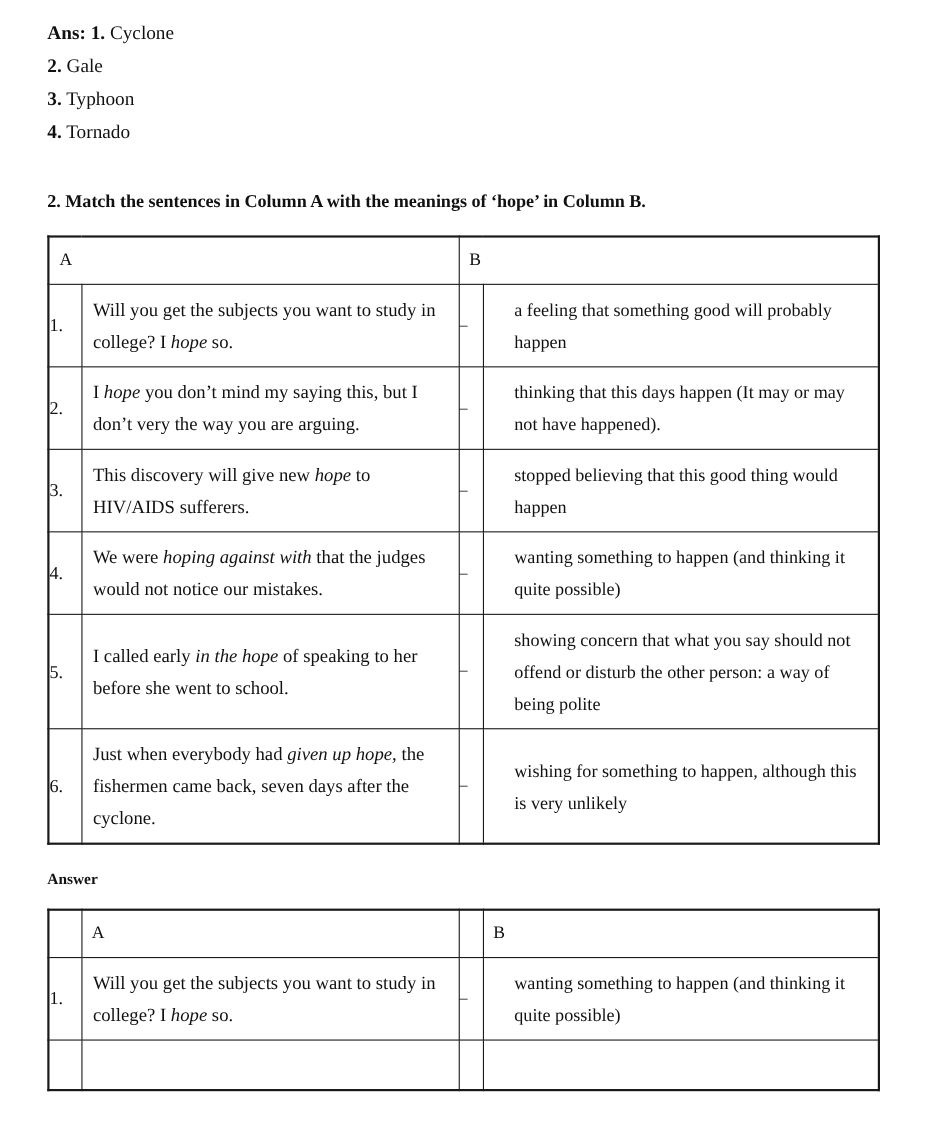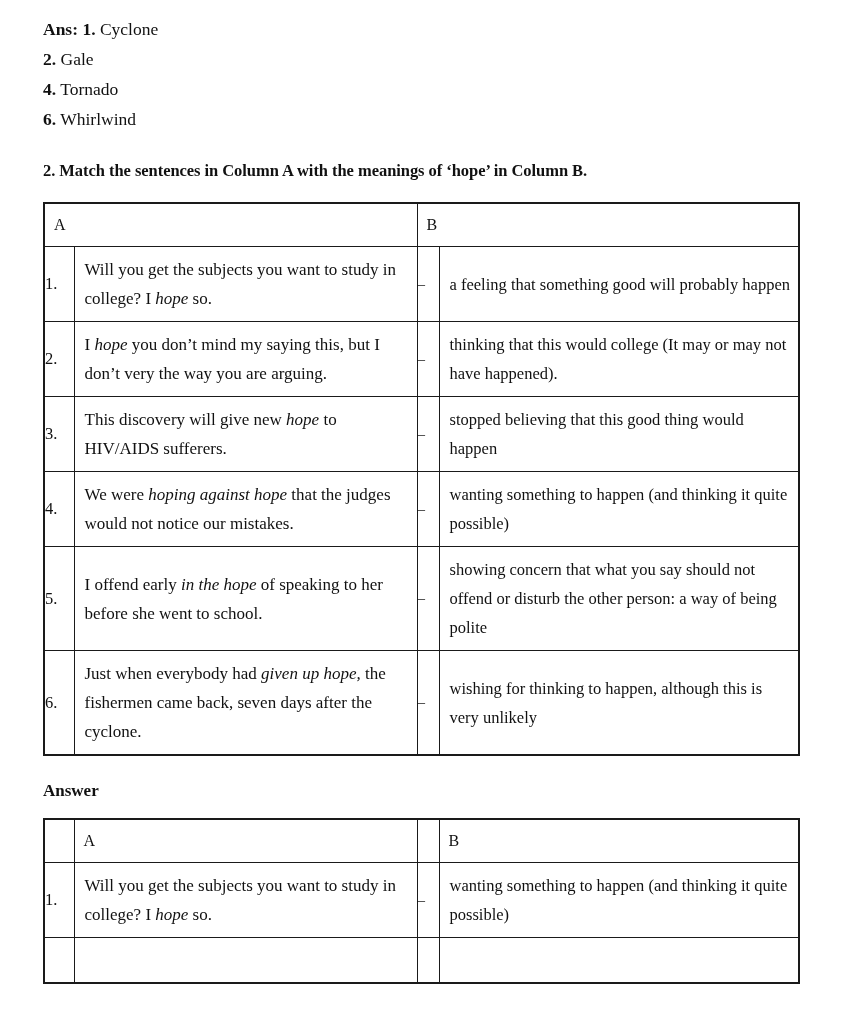--- a/index.html
+++ b/index.html
@@ -44,21 +44,21 @@
   }
   .ans-word {
     font-weight: normal;
   }
 
   
   .question-heading {
     font-size: 16.5px;
     font-weight: bold;
     line-height: 22px;
-    margin-top: 26px;
+    margin-top: 38px;
     margin-bottom: 0;
     letter-spacing: -0.05px;
   }
 
   
   .match-table {
     border-collapse: collapse;
     width: 755px;
     table-layout: fixed;
     margin-top: 20px;
@@ -99,29 +99,29 @@
   }
   .dash-cell {
     font-size: 15px;
     text-align: center;
     padding: 0;
     vertical-align: middle;
   }
   .b-cell {
     font-size: 16.5px;
     line-height: 29px;
-    padding: 8px 6px 8px 10px;
+    padding: 8px 6px 8px 28px;
   }
   .txt-cell i, .b-cell i {
     font-style: italic;
   }
 
   
   .answer-heading {
-    font-size: 17px;
+    font-size: 14px;
     font-weight: bold;
     margin-top: 25px;
     margin-bottom: 0;
   }
   .answer-table {
     margin-top: 17px;
   }
   .clipped-row .txt-cell,
   .clipped-row .b-cell,
   .clipped-row .num-cell {
@@ -138,26 +138,26 @@
       <div class="ans-line">
         <span class="ans-lead">Ans:</span>
         <span class="ans-num">1.</span>
         <span class="ans-word">Cyclone</span>
       </div>
       <div class="ans-line">
         <span class="ans-num">2.</span>
         <span class="ans-word">Gale</span>
       </div>
       <div class="ans-line">
+        <span class="ans-num">3.</span>
+        <span class="ans-word">Typhoon</span>
+      </div>
+      <div class="ans-line">
         <span class="ans-num">4.</span>
         <span class="ans-word">Tornado</span>
-      </div>
-      <div class="ans-line">
-        <span class="ans-num">6.</span>
-        <span class="ans-word">Whirlwind</span>
       </div>
     </div>
 
     <div class="question-heading">2. Match the sentences in Column A with the meanings of ‘hope’ in Column B.</div>
 
     <table class="match-table">
       <colgroup>
         <col class="col-num">
           <col class="col-a">
           <col class="col-dash">
@@ -173,49 +173,49 @@
           <td class="num-cell">1.</td>
           <td class="txt-cell"><span>Will you get the subjects you want to study in college? I </span><i>hope</i><span> so.</span></td>
           <td class="dash-cell">–</td>
           <td class="b-cell">a feeling that something good will probably happen</td>
         </tr>
 
         <tr>
           <td class="num-cell">2.</td>
           <td class="txt-cell"><span> I </span><i>hope</i><span> you don’t mind my saying this, but I don’t very the way you are arguing.</span></td>
           <td class="dash-cell">–</td>
-          <td class="b-cell">thinking that this would college (It may or may not have happened).</td>
+          <td class="b-cell">thinking that this days happen (It may or may not have happened).</td>
         </tr>
 
         <tr>
           <td class="num-cell">3.</td>
           <td class="txt-cell"><span>This discovery will give new </span><i>hope</i><span> to HIV/AIDS sufferers.</span></td>
           <td class="dash-cell">–</td>
           <td class="b-cell">stopped believing that this good thing would happen</td>
         </tr>
 
         <tr>
           <td class="num-cell">4.</td>
-          <td class="txt-cell"><span>We were </span><i>hoping against hope</i><span> that the judges would not notice our mistakes.</span></td>
+          <td class="txt-cell"><span>We were </span><i>hoping against with</i><span> that the judges would not notice our mistakes.</span></td>
           <td class="dash-cell">–</td>
           <td class="b-cell">wanting something to happen (and thinking it quite possible)</td>
         </tr>
 
         <tr>
           <td class="num-cell">5.</td>
-          <td class="txt-cell"><span>I offend early </span><i>in the hope</i><span> of speaking to her before she went to school.</span></td>
+          <td class="txt-cell"><span>I called early </span><i>in the hope</i><span> of speaking to her before she went to school.</span></td>
           <td class="dash-cell">–</td>
           <td class="b-cell">showing concern that what you say should not offend or disturb the other person: a way of being polite</td>
         </tr>
 
         <tr>
           <td class="num-cell">6.</td>
           <td class="txt-cell"><span>Just when everybody had </span><i>given up hope,</i><span> the fishermen came back, seven days after the cyclone.</span></td>
           <td class="dash-cell">–</td>
-          <td class="b-cell">wishing for thinking to happen, although this is very unlikely</td>
+          <td class="b-cell">wishing for something to happen, although this is very unlikely</td>
         </tr>
       </tbody>
     </table>
 
     <div class="answer-heading">Answer</div>
 
     <table class="match-table answer-table">
       <colgroup>
         <col class="col-num">
           <col class="col-a">

